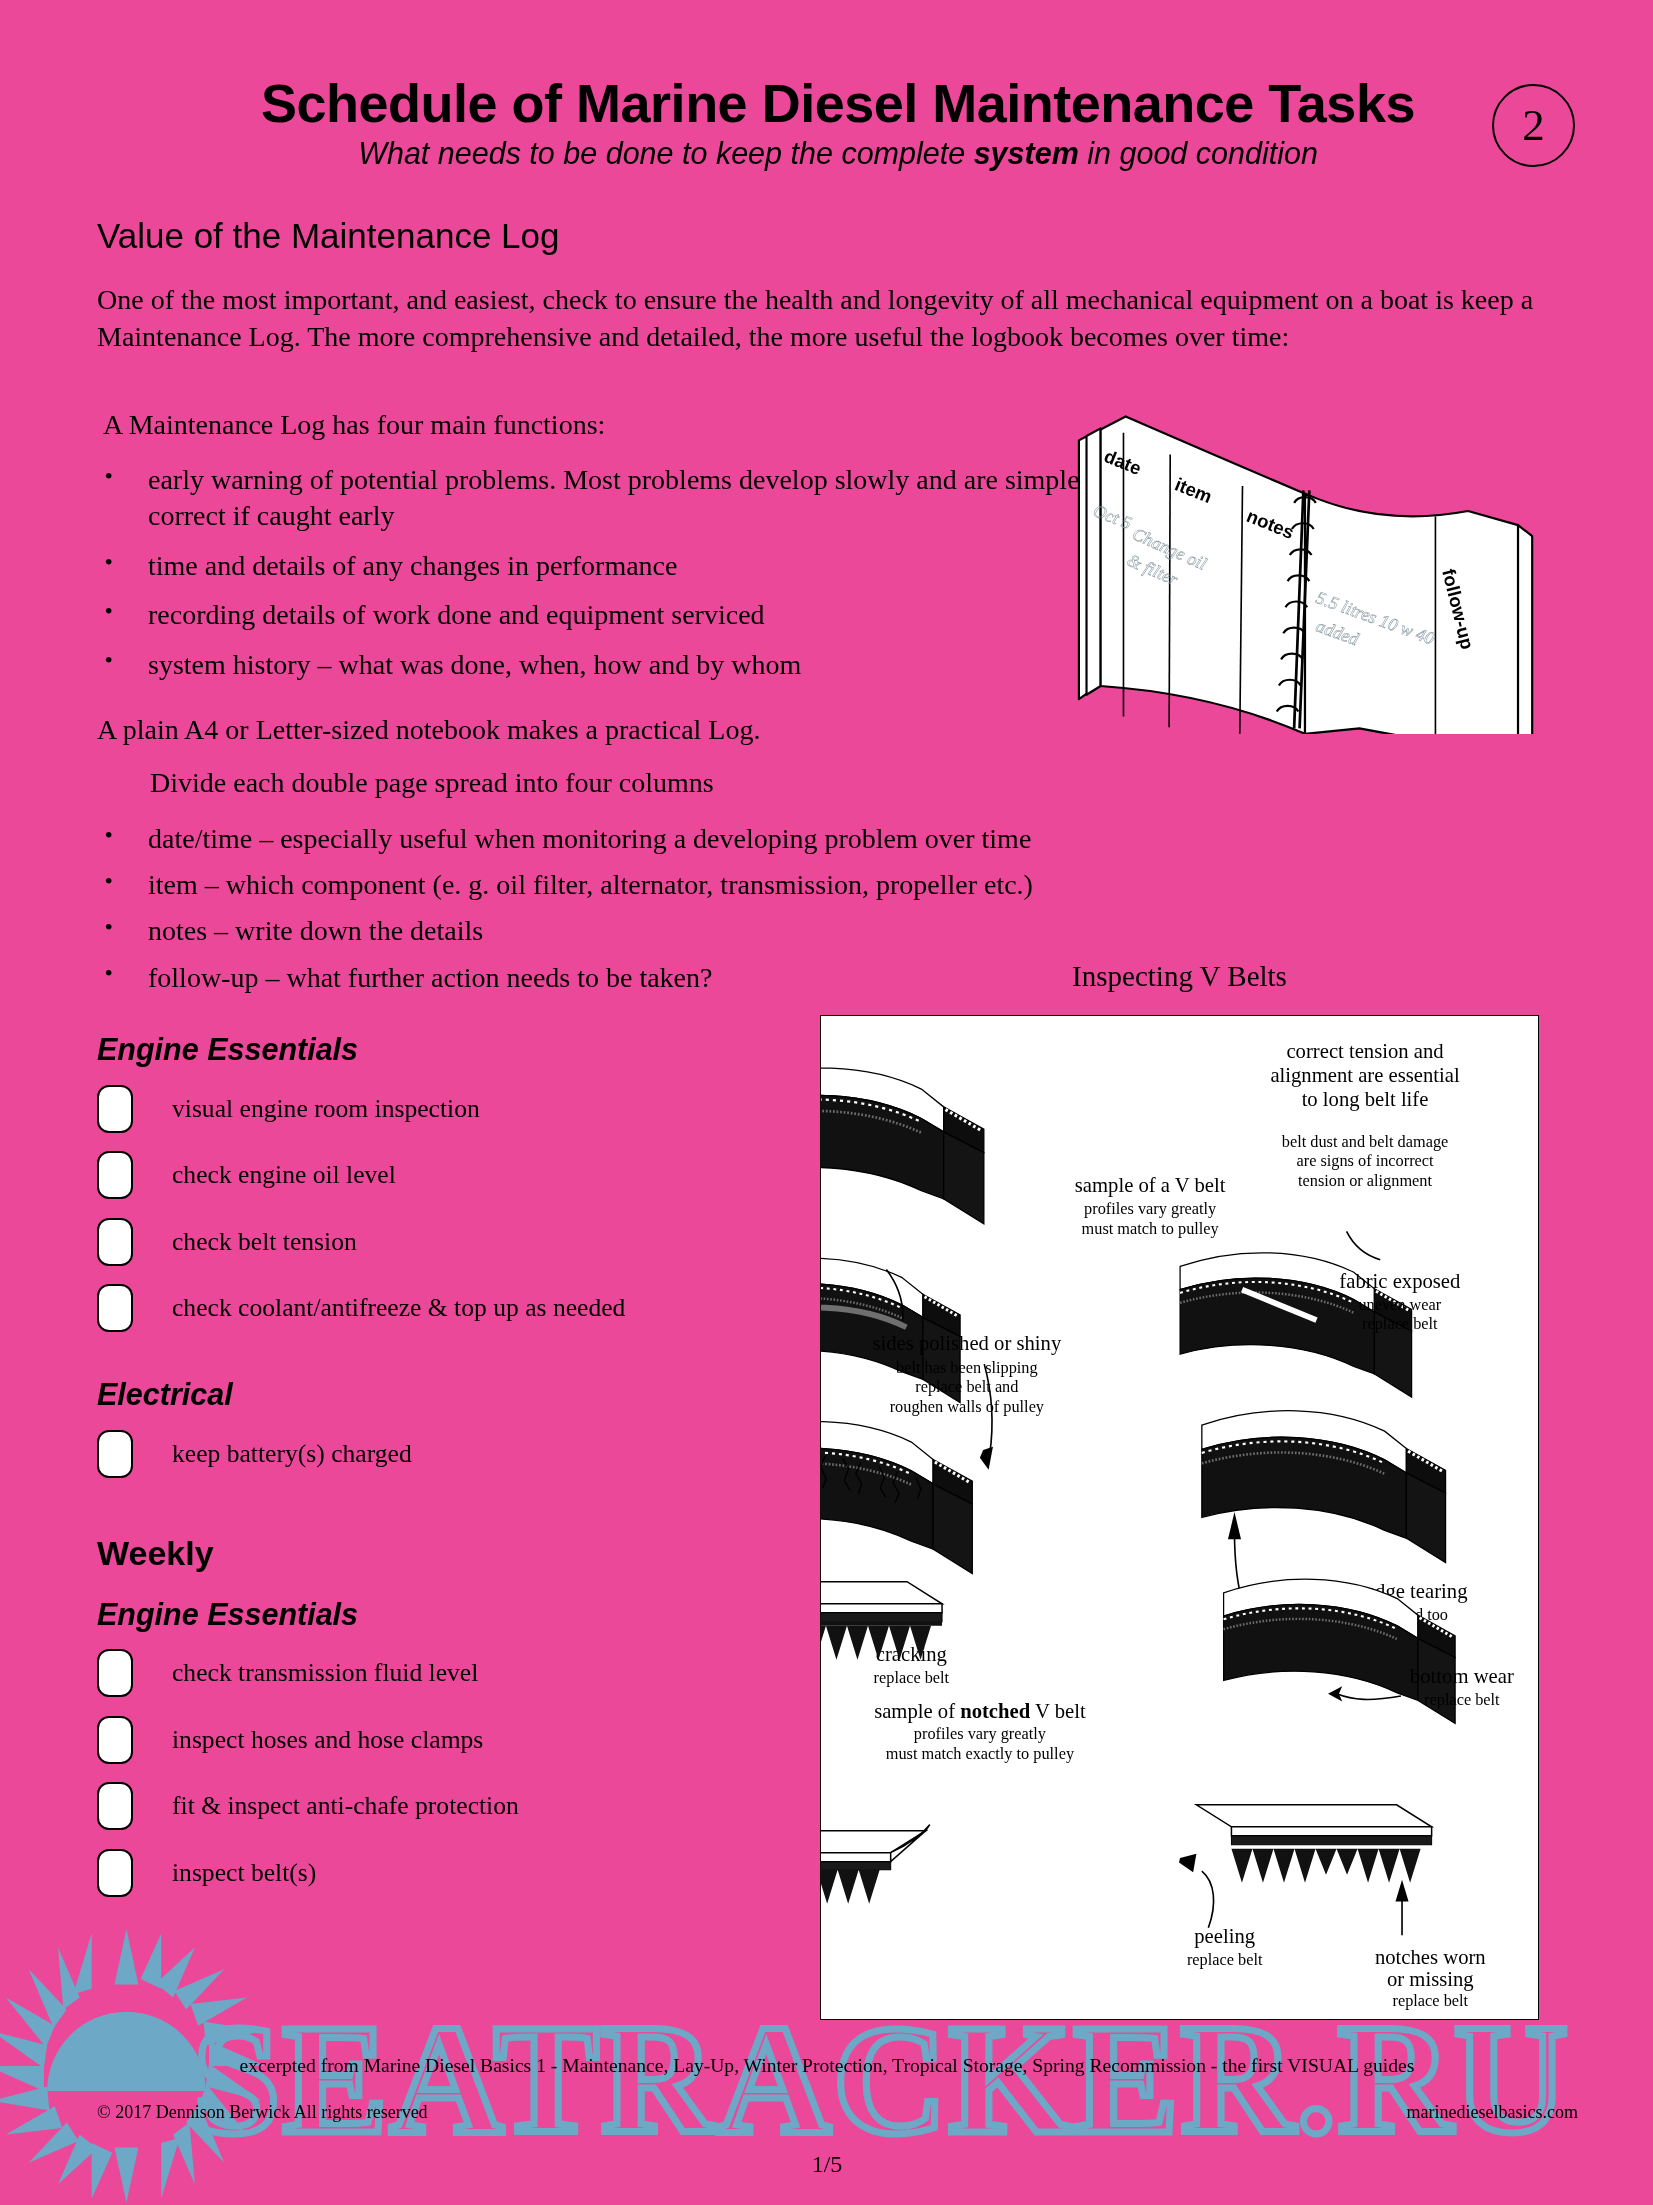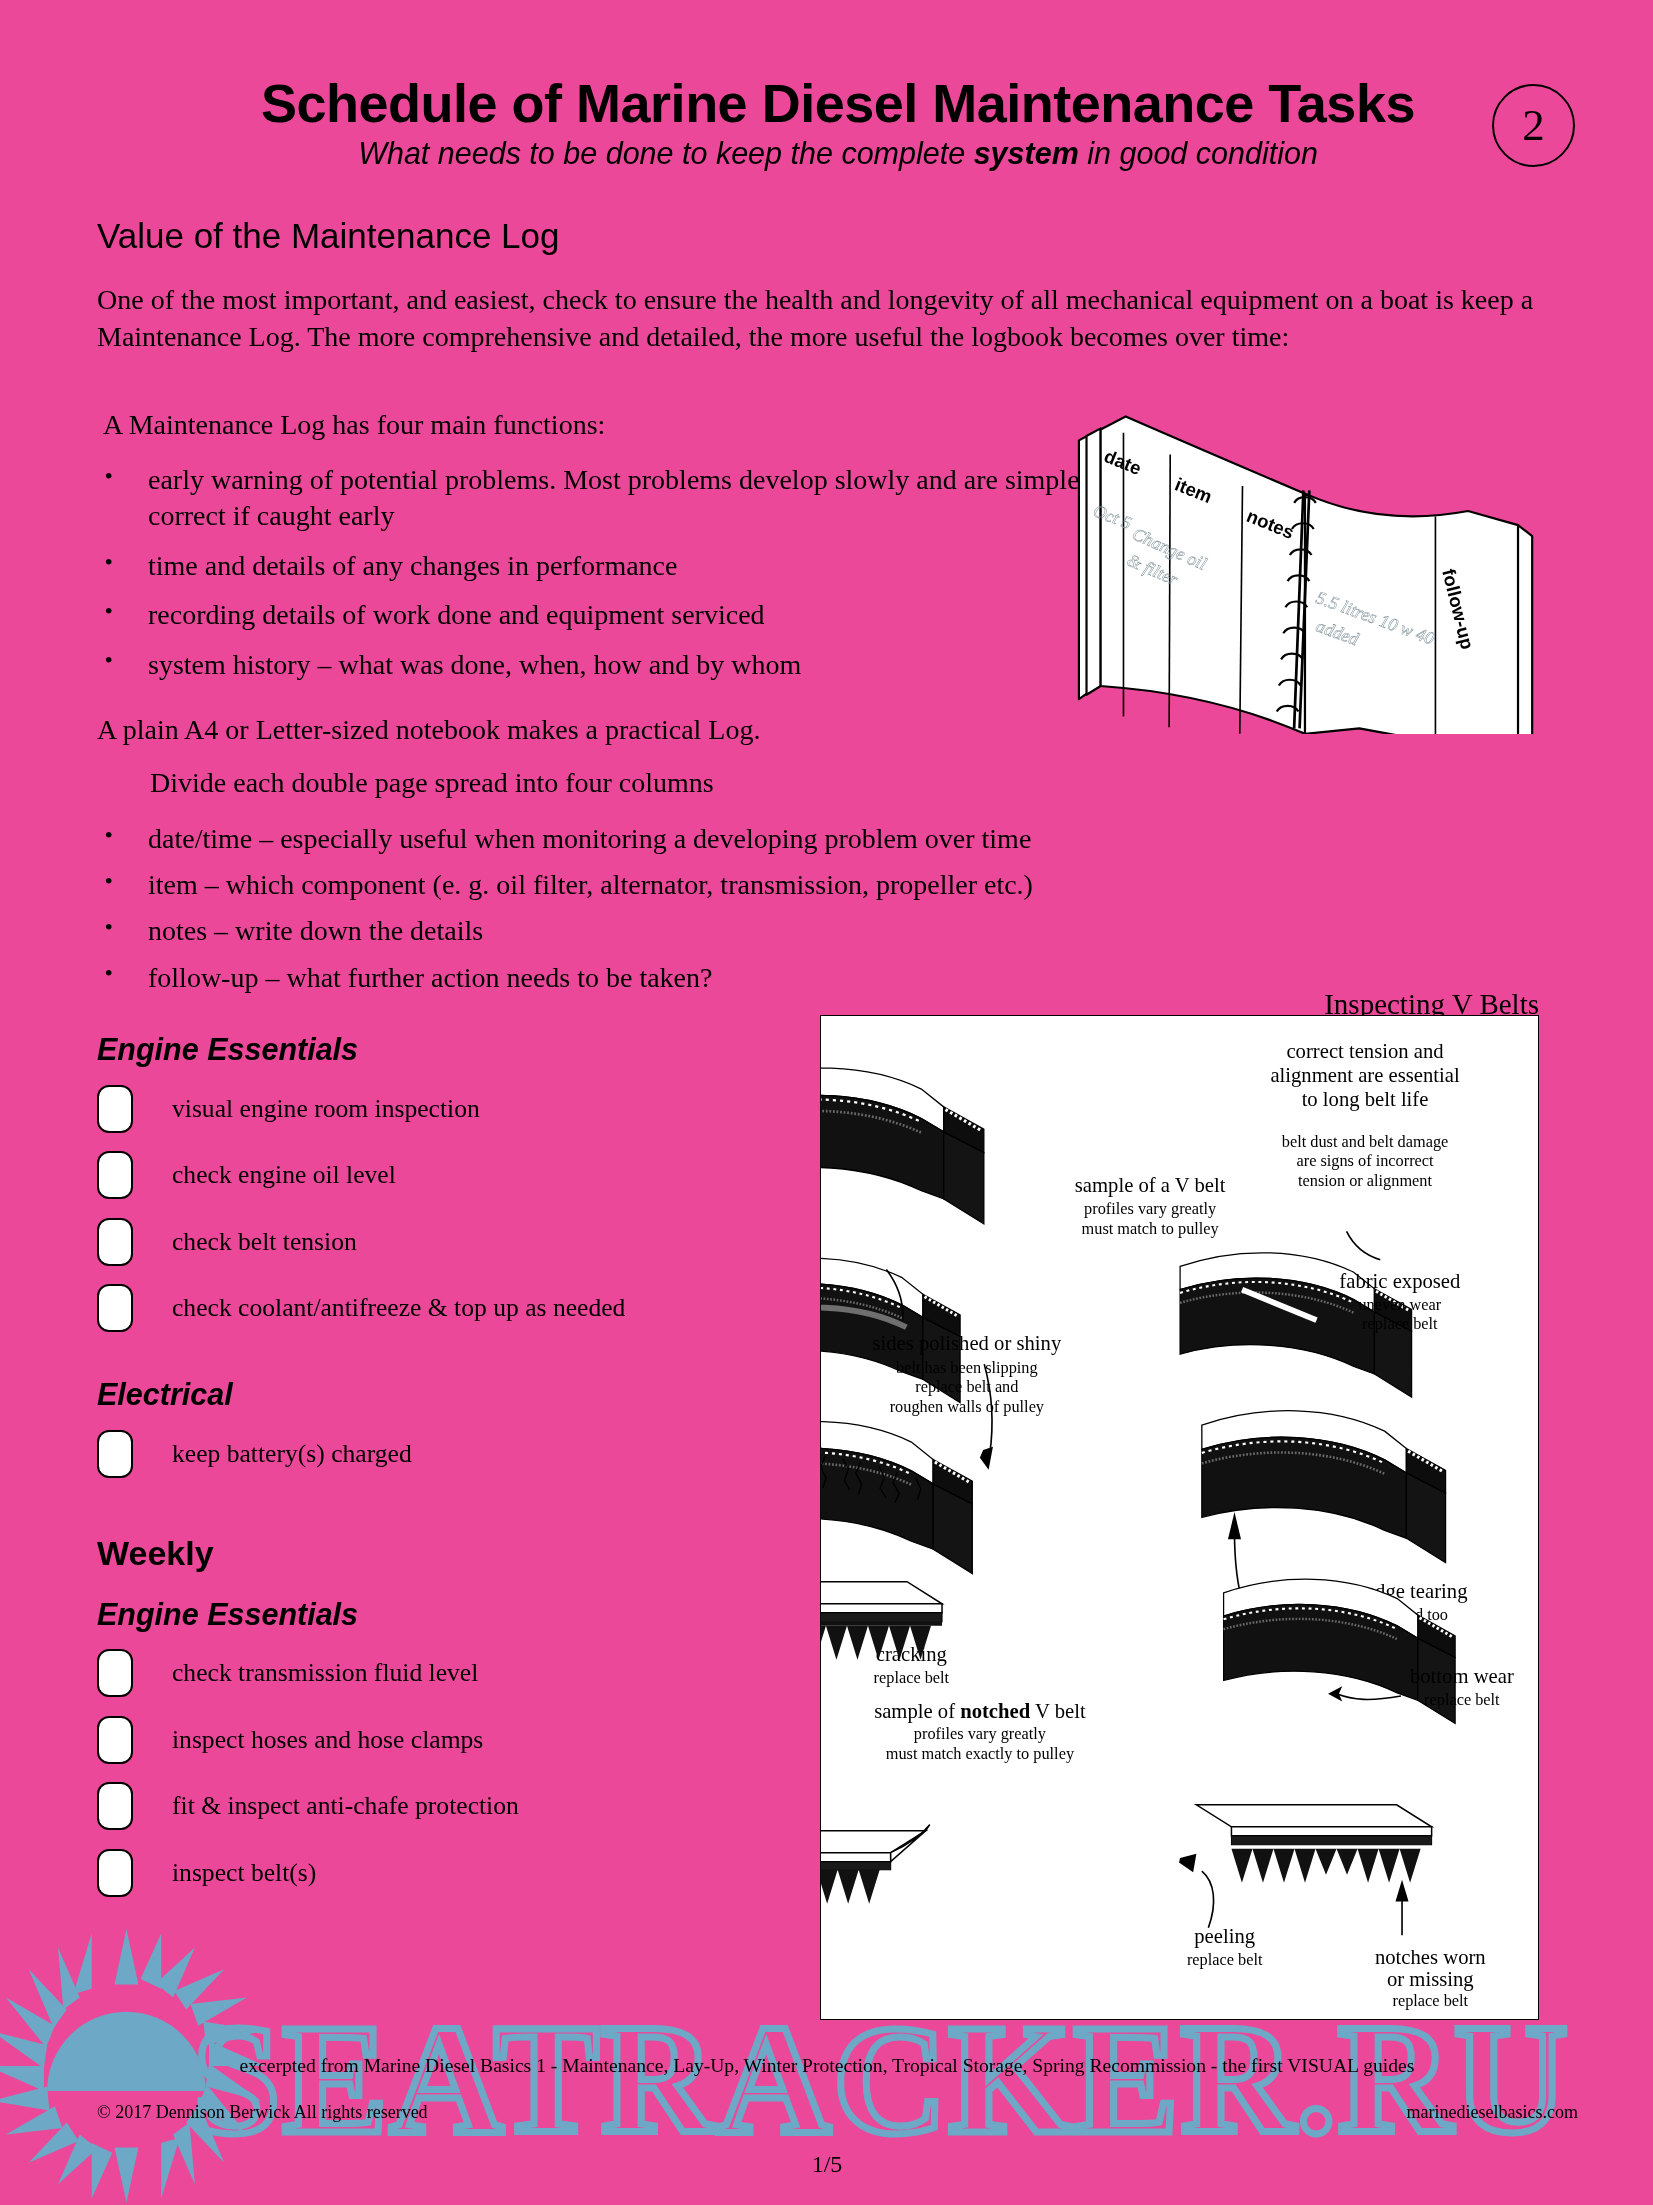--- a/index.html
+++ b/index.html
@@ -185,25 +185,24 @@
     line-height: 1;
     padding-left: 11px;
     white-space: nowrap;
   }
 
   
   #belt-title {
     position: absolute;
     left: 820px; top: 962px;
     width: 719px;
-    text-align: right;
+    text-align: center;
     font-family: "Liberation Serif", serif;
     font-size: 29px;
     line-height: 1;
-    margin-top: 28px;
   }
   #belt-panel {
     position: absolute;
     left: 820px; top: 1015px;
     width: 719px; height: 1005px;
     border: 1.6px solid #000;
     box-sizing: border-box;
     background: #fff;
     overflow: hidden;
   }

